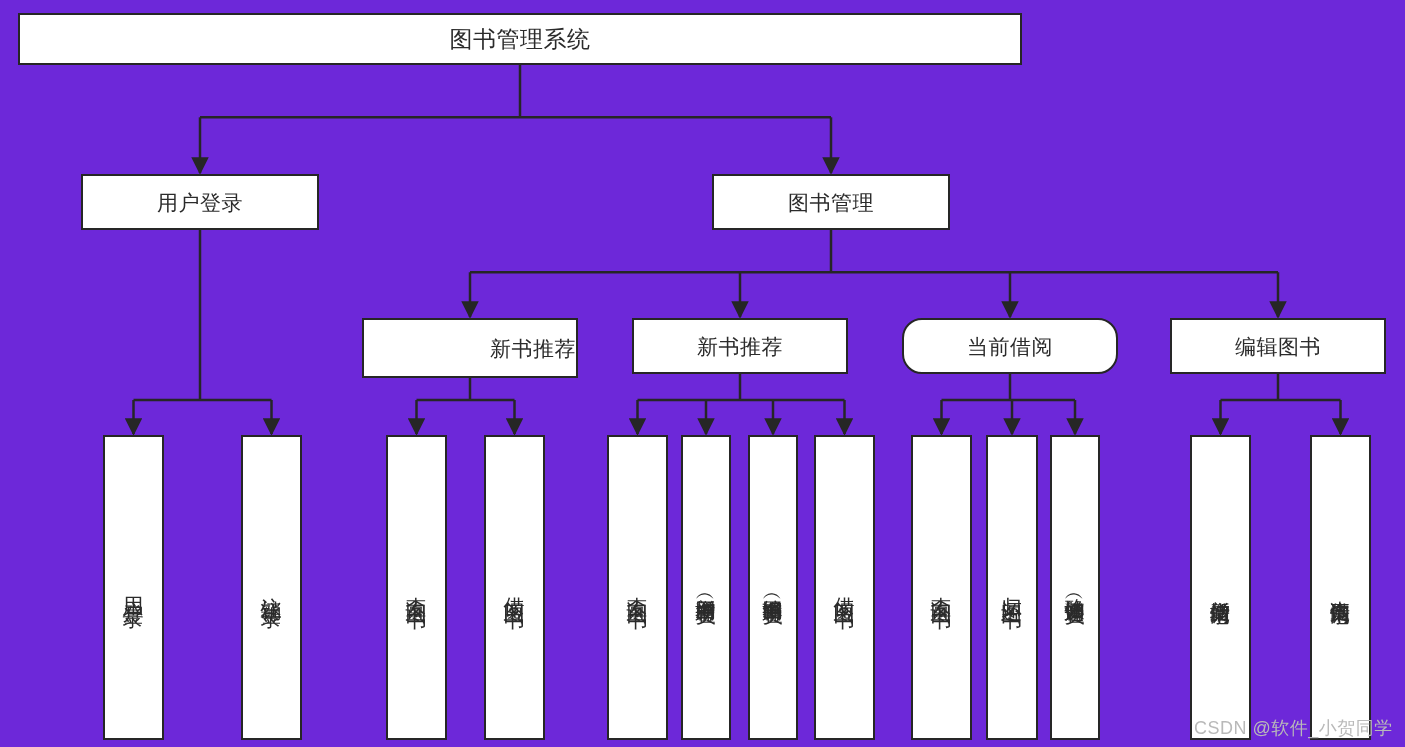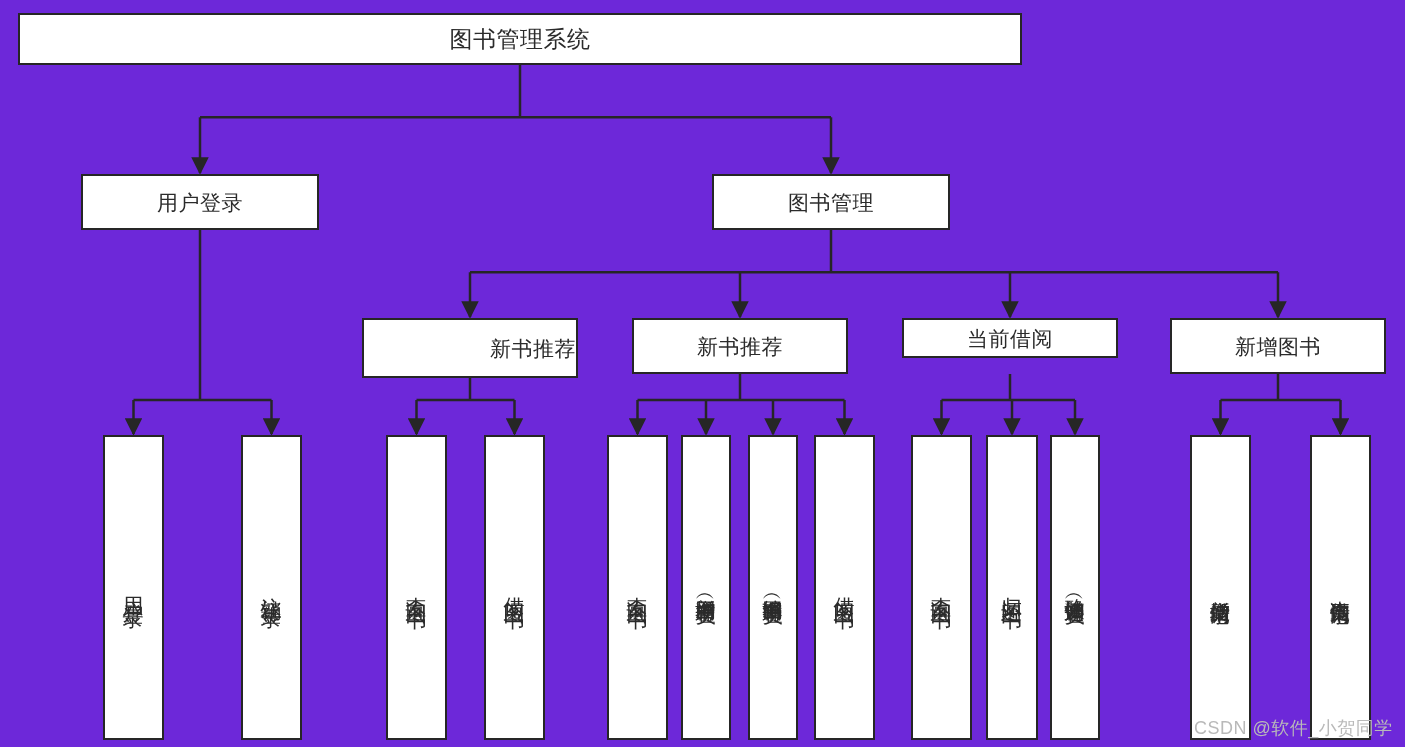--- a/index.html
+++ b/index.html
@@ -132,25 +132,25 @@
       </div>
       <div class="node horiz" style="left: 712px; top: 174px; width: 238px; height: 56px;">
         <span class="label">图书管理</span>
       </div>
       <div class="node horiz" style="left: 362px; top: 318px; width: 216px; height: 60px; justify-content: flex-end;">
         <span class="label">新书推荐</span>
       </div>
       <div class="node horiz" style="left: 632px; top: 318px; width: 216px; height: 56px;">
         <span class="label">新书推荐</span>
       </div>
-      <div class="node horiz" style="left: 902px; top: 318px; width: 216px; height: 40px;">
+      <div class="node horiz" style="left: 902px; top: 318px; width: 216px; height: 56px; border-radius: 20px;">
         <span class="label">当前借阅</span>
       </div>
       <div class="node horiz" style="left: 1170px; top: 318px; width: 216px; height: 56px;">
-        <span class="label">新增图书</span>
+        <span class="label">编辑图书</span>
       </div>
       <div class="node vert" style="left: 103px; top: 435px; width: 61px; height: 305px;">
         <span class="label">用户登录</span>
       </div>
       <div class="node vert" style="left: 241px; top: 435px; width: 61px; height: 305px;">
         <span class="label">注销登录</span>
       </div>
       <div class="node vert" style="left: 386px; top: 435px; width: 61px; height: 305px;">
         <span class="label">查询图书</span>
       </div>

